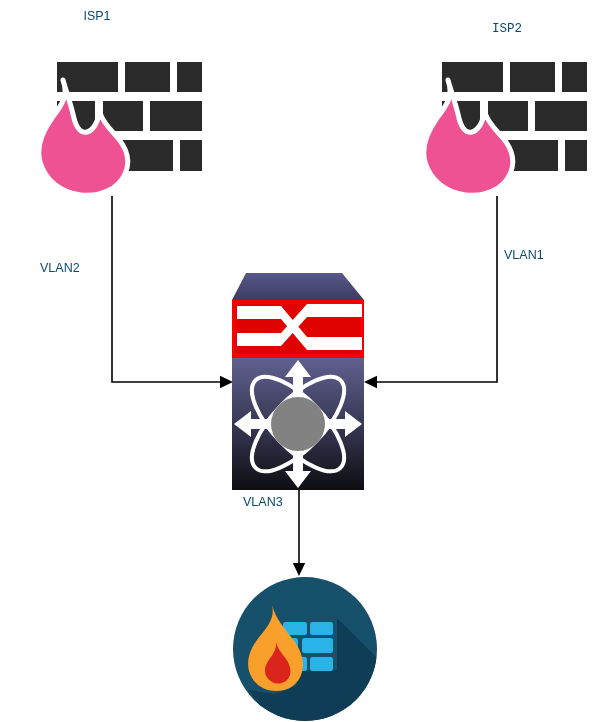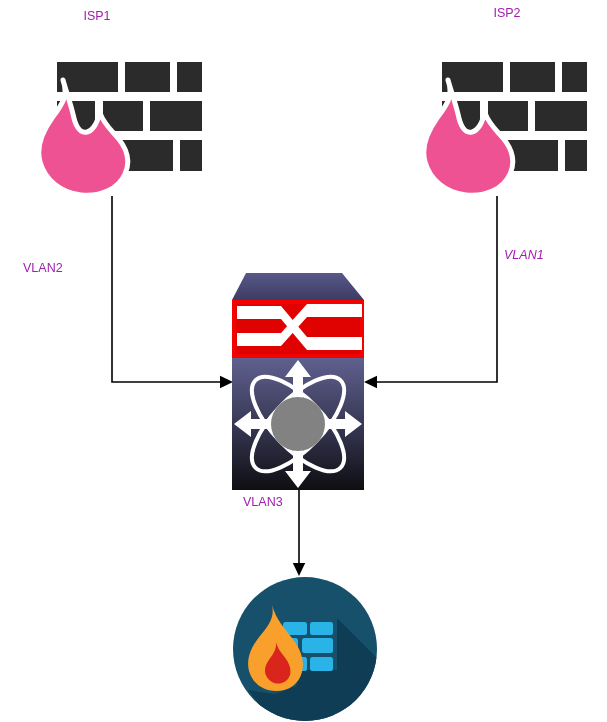--- a/index.html
+++ b/index.html
@@ -7,28 +7,28 @@
     position:relative;
     width:607px;height:722px;
     background:#ffffff;
     font-family:"Liberation Sans", sans-serif;
     overflow:hidden;
   }
   .abs{position:absolute;}
   .diagram-label{
     position:absolute;
     font-size:12.5px;
-    color:#a21caf;
+    color:#0c4a6e;
     white-space:nowrap;
   }
   .node-title{width:80px;text-align:center;}
   #isp1-label{left:57px;top:9px;}
-  #isp2-label{left:467px;top:6px;}
-  #vlan2-label{left:23px;top:261px;}
-  #vlan1-label{left:504px;top:248px;font-style:italic;}
+  #isp2-label{left:467px;top:22px;font-family:Liberation Mono, monospace;}
+  #vlan2-label{left:40px;top:261px;}
+  #vlan1-label{left:504px;top:248px;}
   #vlan3-label{left:243px;top:495px;}
   #edges-overlay{left:0;top:0;}
   #isp1-icon{left:25px;top:58px;}
   #isp2-icon{left:410px;top:58px;}
   #switch-icon{left:225px;top:265px;}
   #internal-fw-icon{left:230px;top:574px;}
 </style>
 </head>
 <body>
 

